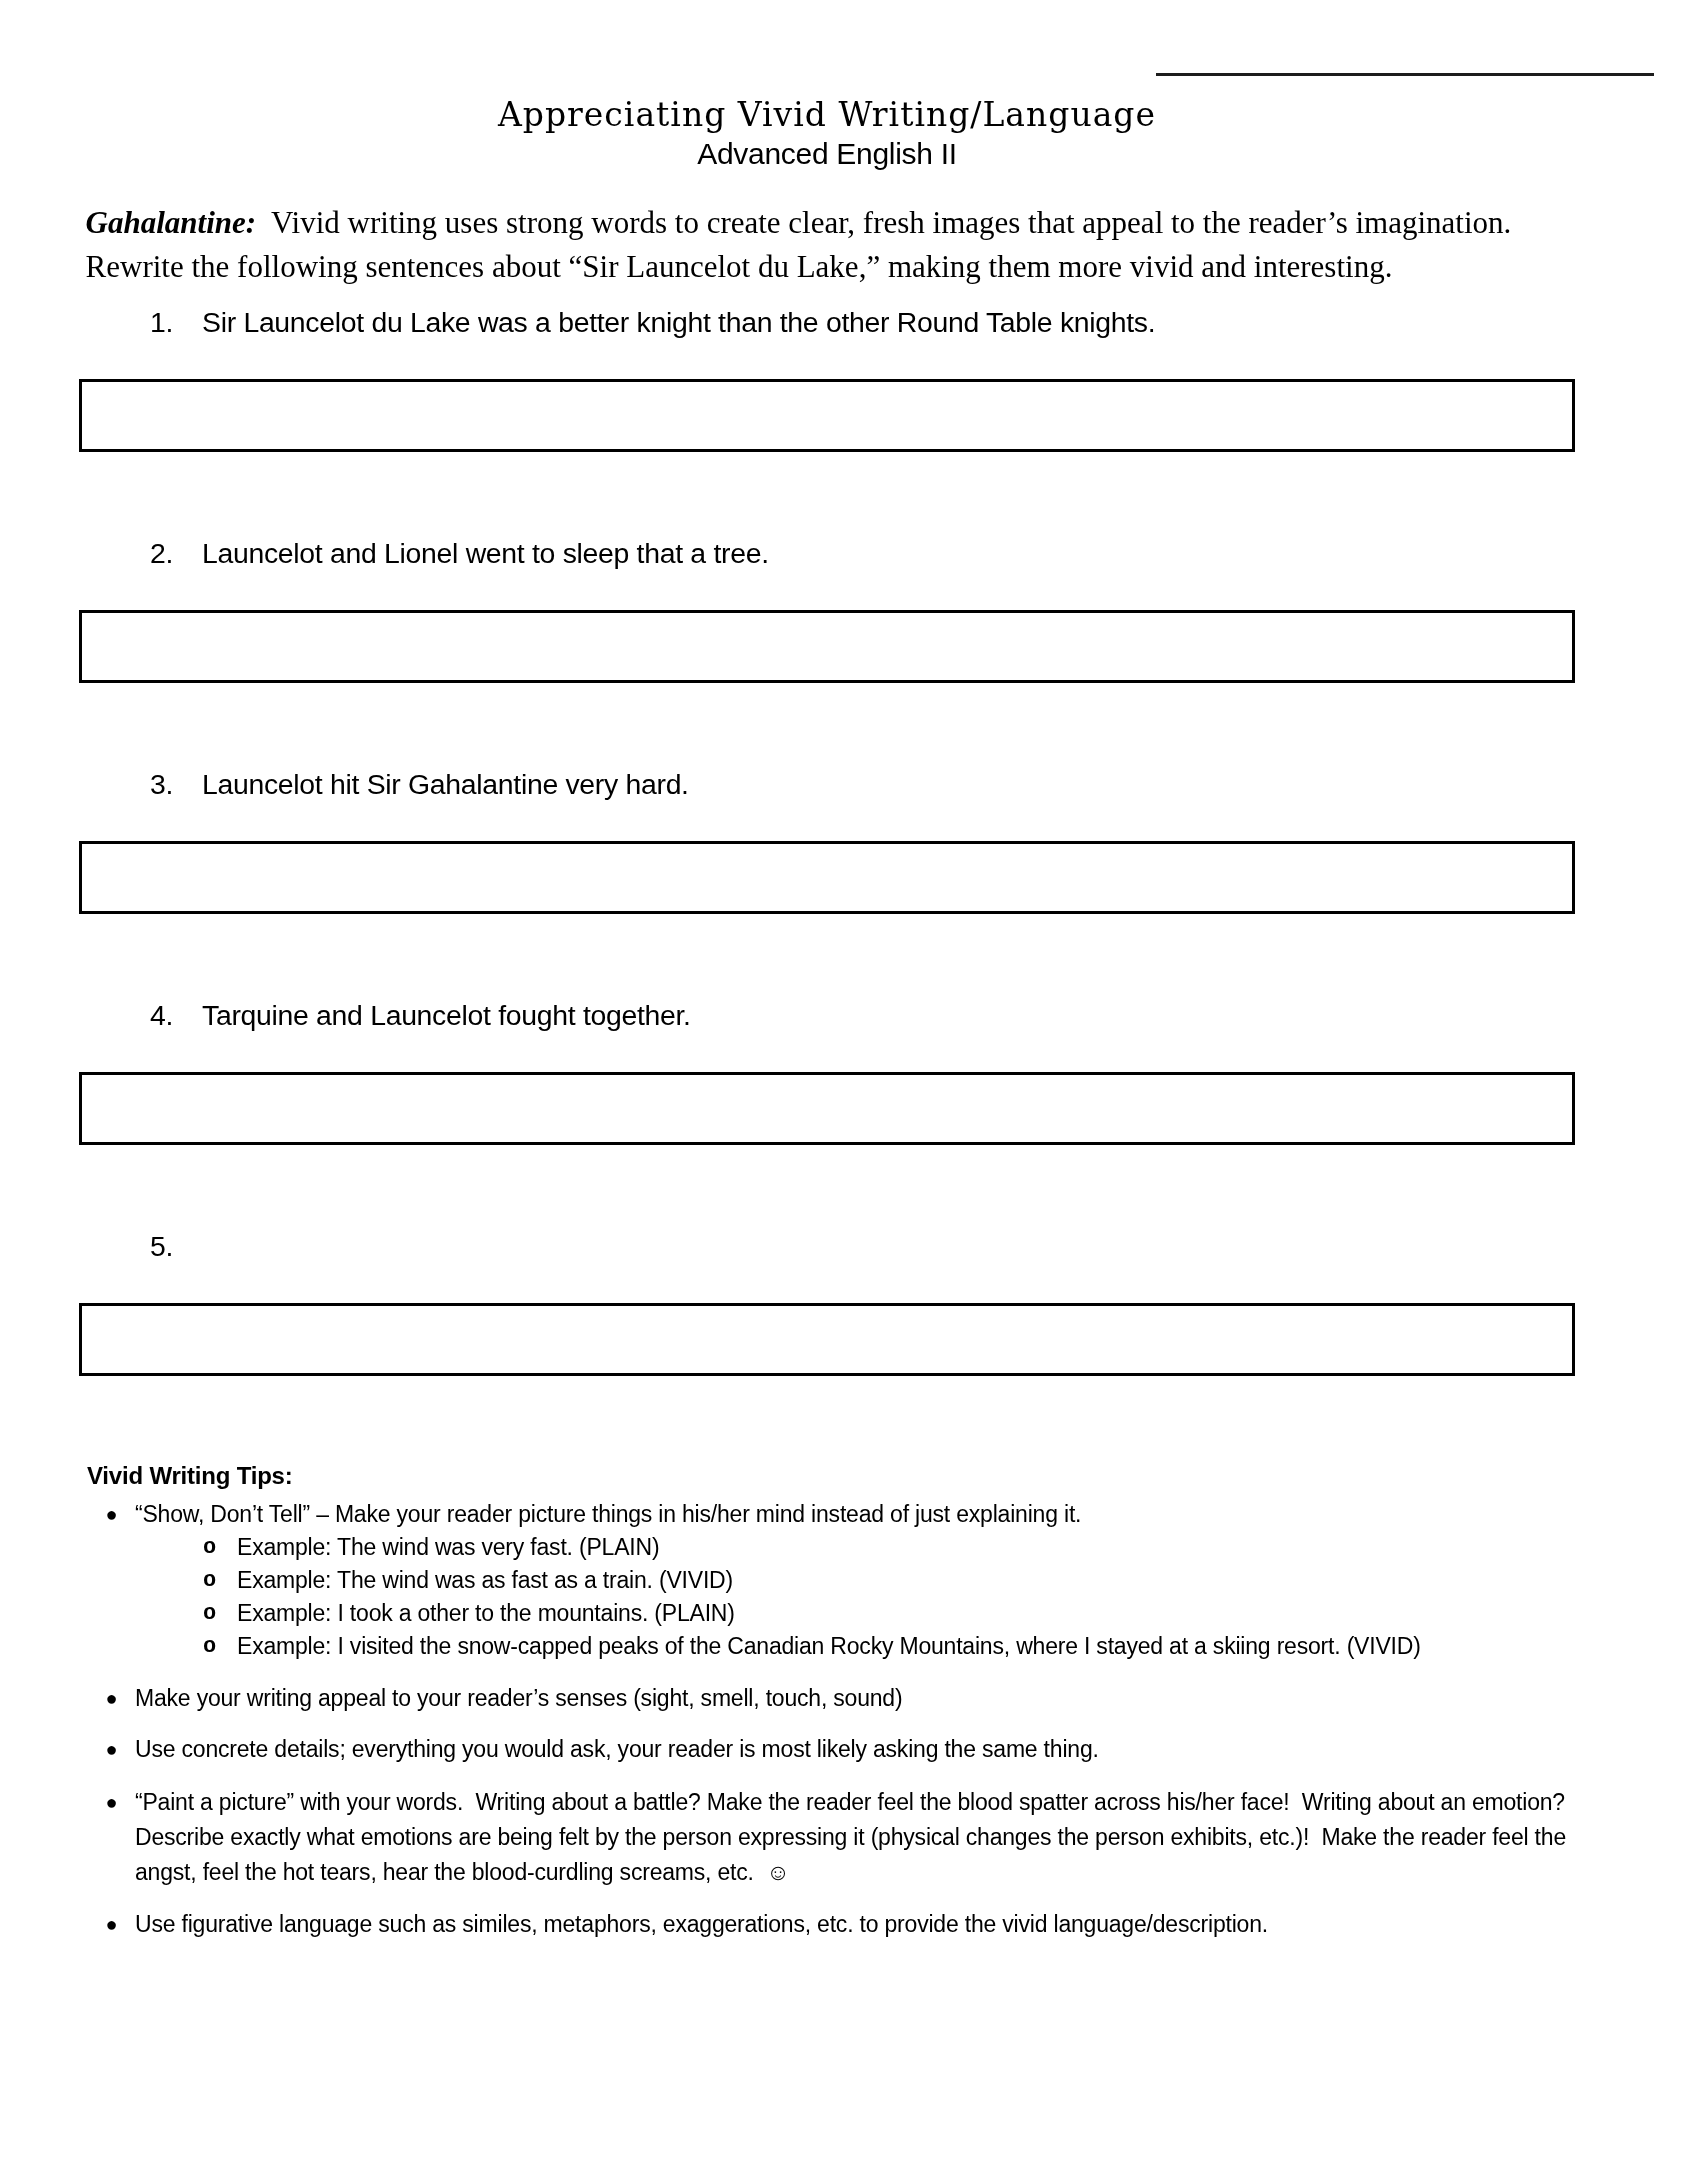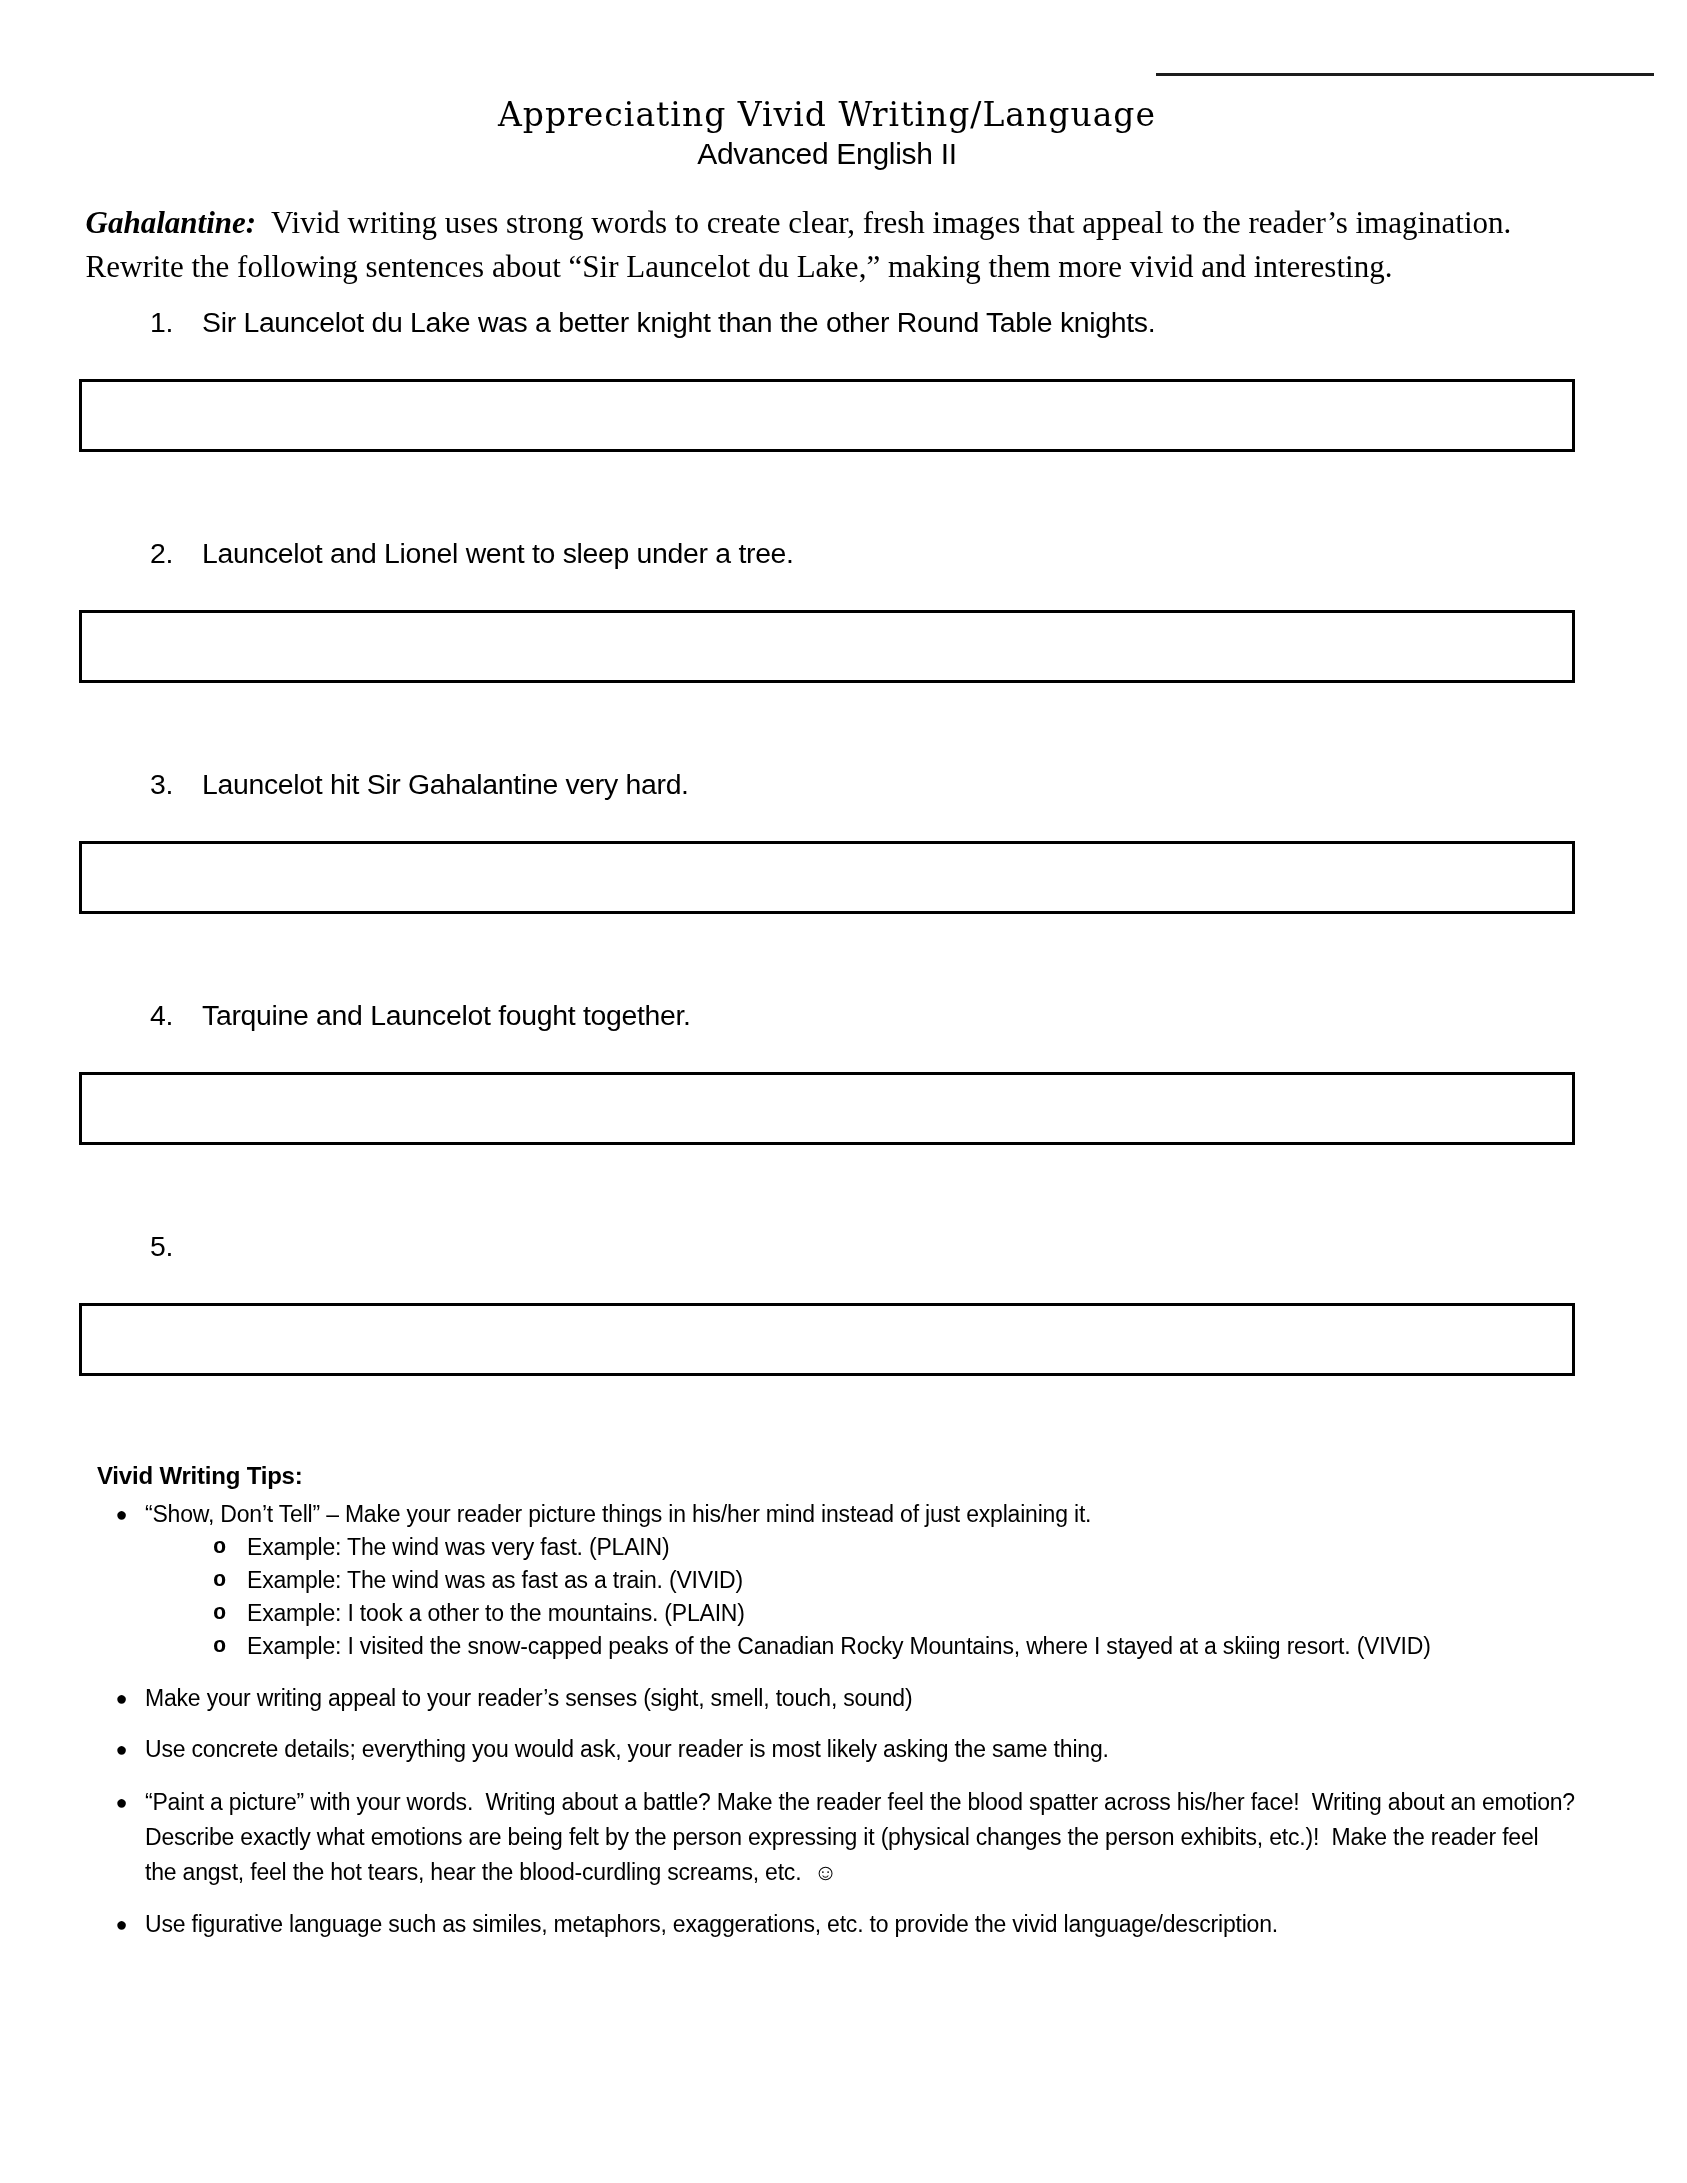--- a/index.html
+++ b/index.html
@@ -38,21 +38,21 @@
   .question {
     display:flex; margin-left:71px;
     font-size:28.4px; line-height:37px; letter-spacing:-0.3px;
   }
   .q-num { flex:none; width:52px; }
   .answer-box {
     margin-top:38px; height:73px;
     border:3.3px solid #000; background:#fff;
   }
 
-  .tips { margin-left:18px; margin-top:28px; font-size:23px; line-height:33px; letter-spacing:-0.2px; }
+  .tips { margin-left:8px; margin-top:28px; font-size:23px; line-height:33px; letter-spacing:-0.2px; }
   .tips-heading { font-weight:bold; font-size:24px; }
   .tip { display:flex; margin-top:18.5px; white-space:pre-wrap; }
   .tip.tight { margin-top:6.6px; }
   .tip-marker { flex:none; width:48px; padding-left:18.5px; font-size:20px; }
   .sub-tip { display:flex; white-space:pre-wrap; }
   .sub-marker {
     flex:none; margin-left:116px; width:34px;
     font-family:"Liberation Mono", monospace; font-weight:bold; font-size:22px;
   }
   .tip-text, .sub-text { flex:1; }
@@ -80,21 +80,21 @@
         <div class="question">
           <span class="q-num">1.</span>
           <span class="q-text">Sir Launcelot du Lake was a better knight than the other Round Table knights.</span>
         </div>
         <div class="answer-box"></div>
       </div>
 
       <div class="qa-group">
         <div class="question">
           <span class="q-num">2.</span>
-          <span class="q-text">Launcelot and Lionel went to sleep under a tree.</span>
+          <span class="q-text">Launcelot and Lionel went to sleep that a tree.</span>
         </div>
         <div class="answer-box"></div>
       </div>
 
       <div class="qa-group">
         <div class="question">
           <span class="q-num">3.</span>
           <span class="q-text">Launcelot hit Sir Gahalantine very hard.</span>
         </div>
         <div class="answer-box"></div>

